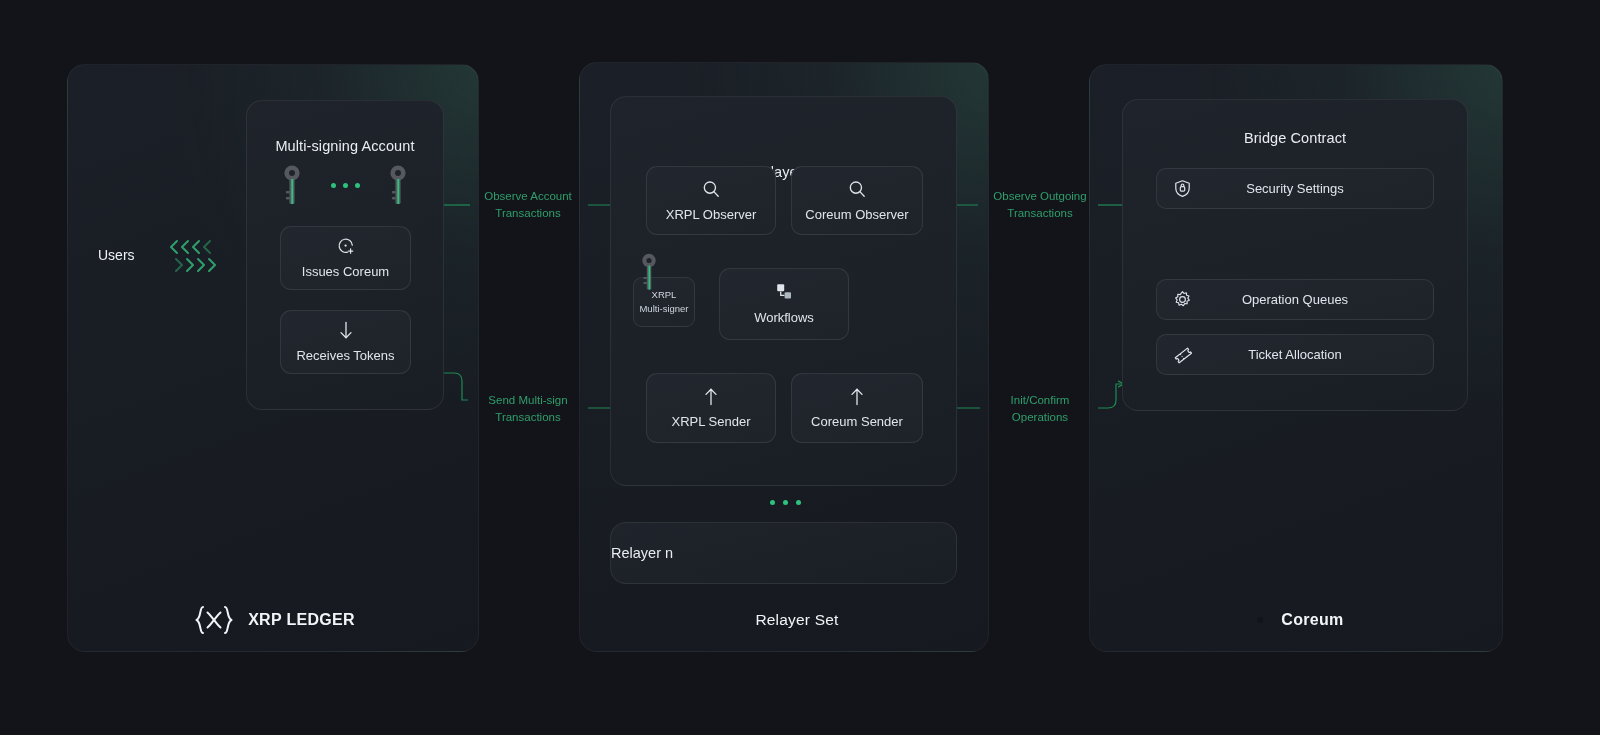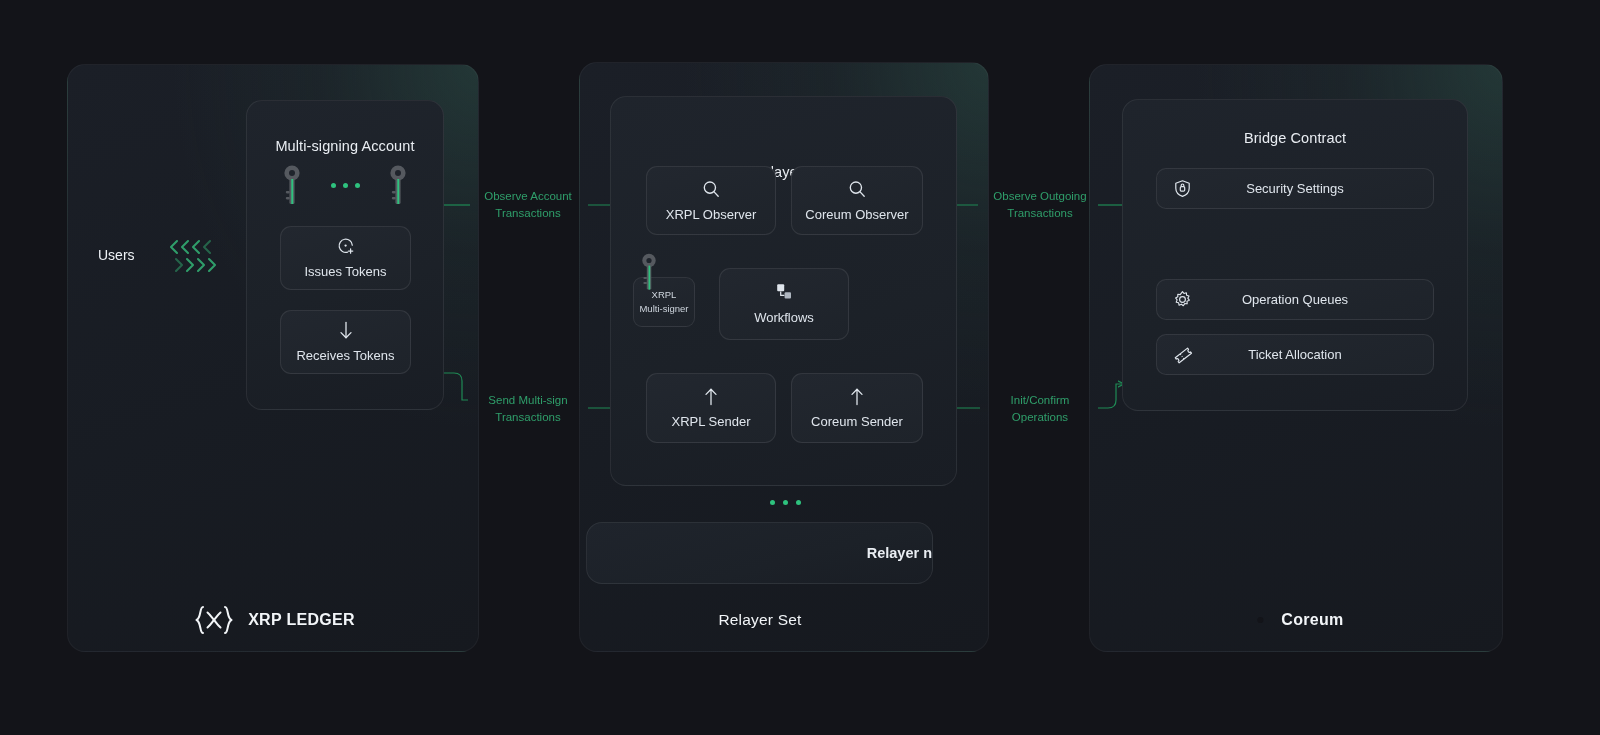--- a/index.html
+++ b/index.html
@@ -28,22 +28,22 @@
   .card {
     position: absolute;
     border-radius: 16px;
     background: linear-gradient(165deg,#1f242c 0%, #1c2128 60%, #191d24 100%);
     border: 1px solid rgba(255,255,255,.075);
   }
   #card-multisign { left: 246px;  top: 100px; width: 198px; height: 310px; }
   #card-relayer1  { left: 610px;  top: 96px;  width: 347px; height: 390px; }
   #card-bridge    { left: 1122px; top: 99px;  width: 346px; height: 312px; }
   #card-relayern  {
-    left: 586px; top: 522px; width: 347px; height: 62px;
-    display: flex; align-items: center; justify-content: flex-end; font-weight: bold;
+    left: 610px; top: 522px; width: 347px; height: 62px;
+    display: flex; align-items: center; justify-content: flex-start;
   }
 
   .card-title {
     position: absolute; left: 0; right: 0; text-align: center;
     color: #e9edf2; font-size: 14.5px; letter-spacing: .1px;
   }
   #card-multisign .card-title { top: 37px; }
   #card-relayer1  .card-title { top: 31px; margin-top: 36px; }
   #card-bridge    .card-title { top: 30px; }
 
@@ -128,21 +128,21 @@
   #lbl-send-multisign   { left: 469px;  top: 392px; width: 118px; }
   #lbl-observe-outgoing { left: 981px;  top: 188px; width: 118px; }
   #lbl-init-confirm     { left: 983px;  top: 392px; width: 114px; }
 
   
   .footer {
     position: absolute; display: flex; align-items: center;
     justify-content: center; gap: 11px;
   }
   #footer-xrpl   { left: 67px;   top: 600px; width: 412px; height: 40px; }
-  #footer-relayer{ left: 547px;  top: 600px; width: 426px; height: 40px; text-align: center; }
+  #footer-relayer{ left: 584px;  top: 600px; width: 426px; height: 40px; text-align: center; }
   #footer-coreum { left: 1089px; top: 600px; width: 414px; height: 40px; }
   .footer-text {
     color: #f2f5f8; font-size: 16px; font-weight: bold; letter-spacing: .3px;
   }
   #footer-relayer .footer-text { font-weight: normal; font-size: 15.5px; letter-spacing: .2px; }
 
   svg { display: block; overflow: visible; }
   #wires { position: absolute; left: 0; top: 0; width: 1600px; height: 735px; pointer-events: none; }
 </style>
 </head>
@@ -239,21 +239,21 @@
   </div>
 
   <div class="box" id="box-issues">
     <span class="ico">
       <svg width="18" height="18" viewBox="0 0 18 18" fill="none" stroke="#dfe5ec" stroke-width="1.25" stroke-linecap="round">
         <path d="M15.3,8.2 A6.6,6.6 0 1 0 10.6,15.1"></path>
         <circle cx="8.6" cy="8.6" r="1.15" fill="#dfe5ec" stroke="none"></circle>
         <path d="M13.6,11.9 V16.2 M11.45,14.05 H15.75"></path>
       </svg>
     </span>
-    <span class="lbl">Issues Tokens</span>
+    <span class="lbl">Issues Coreum</span>
   </div>
 
   <div class="box" id="box-receives">
     <span class="ico">
       <svg width="16" height="19" viewBox="0 0 16 19" fill="none" stroke="#dfe5ec" stroke-width="1.3" stroke-linecap="round" stroke-linejoin="round">
         <path d="M8,1.5 V16.5"></path>
           <path d="M3,11.6 L8,16.8 L13,11.6"></path>
       </svg>
     </span>
     <span class="lbl">Receives Tokens</span>

